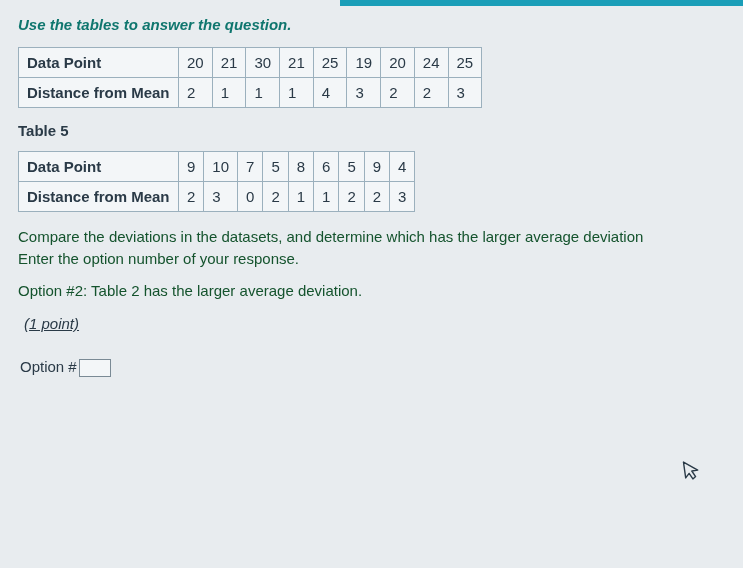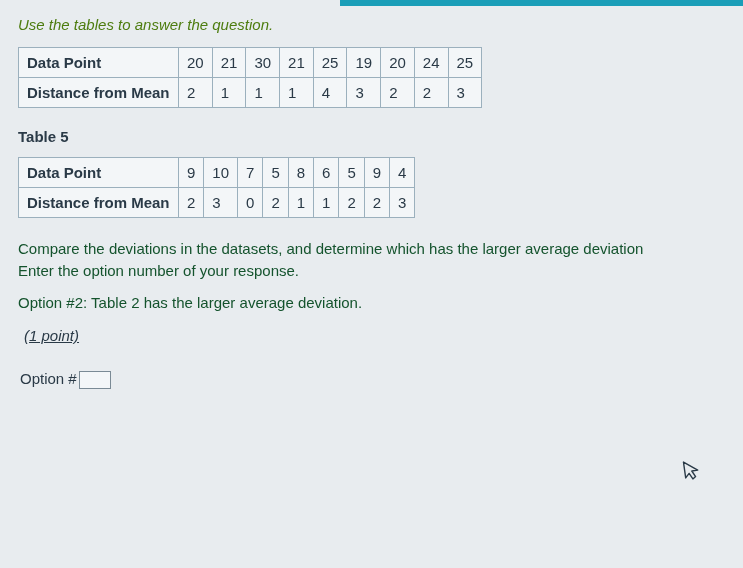--- a/index.html
+++ b/index.html
@@ -18,32 +18,33 @@
     height: 6px;
     background: #1a9eb8;
     margin-left: 340px;
   }
   .content {
     padding: 10px 18px 0 18px;
   }
   .instruction {
     font-style: italic;
     font-size: 15px;
-    color: #4d7c0f;
+    color: #0f766e;
     margin-bottom: 14px;
+    font-weight: bold;
   }
   .table-label {
     font-weight: bold;
     font-size: 15px;
     margin: 8px 0 12px 0;
   }
   table {
     border-collapse: collapse;
     background: #f3f6f8;
-    margin-bottom: 20px;
+    margin-bottom: 14px;
   }
   td {
     border: 1px solid #9bb0bd;
     padding: 6px 8px;
     font-size: 15px;
     text-align: left;
     min-width: 24px;
   }
   td.rowhead {
     font-weight: bold;

